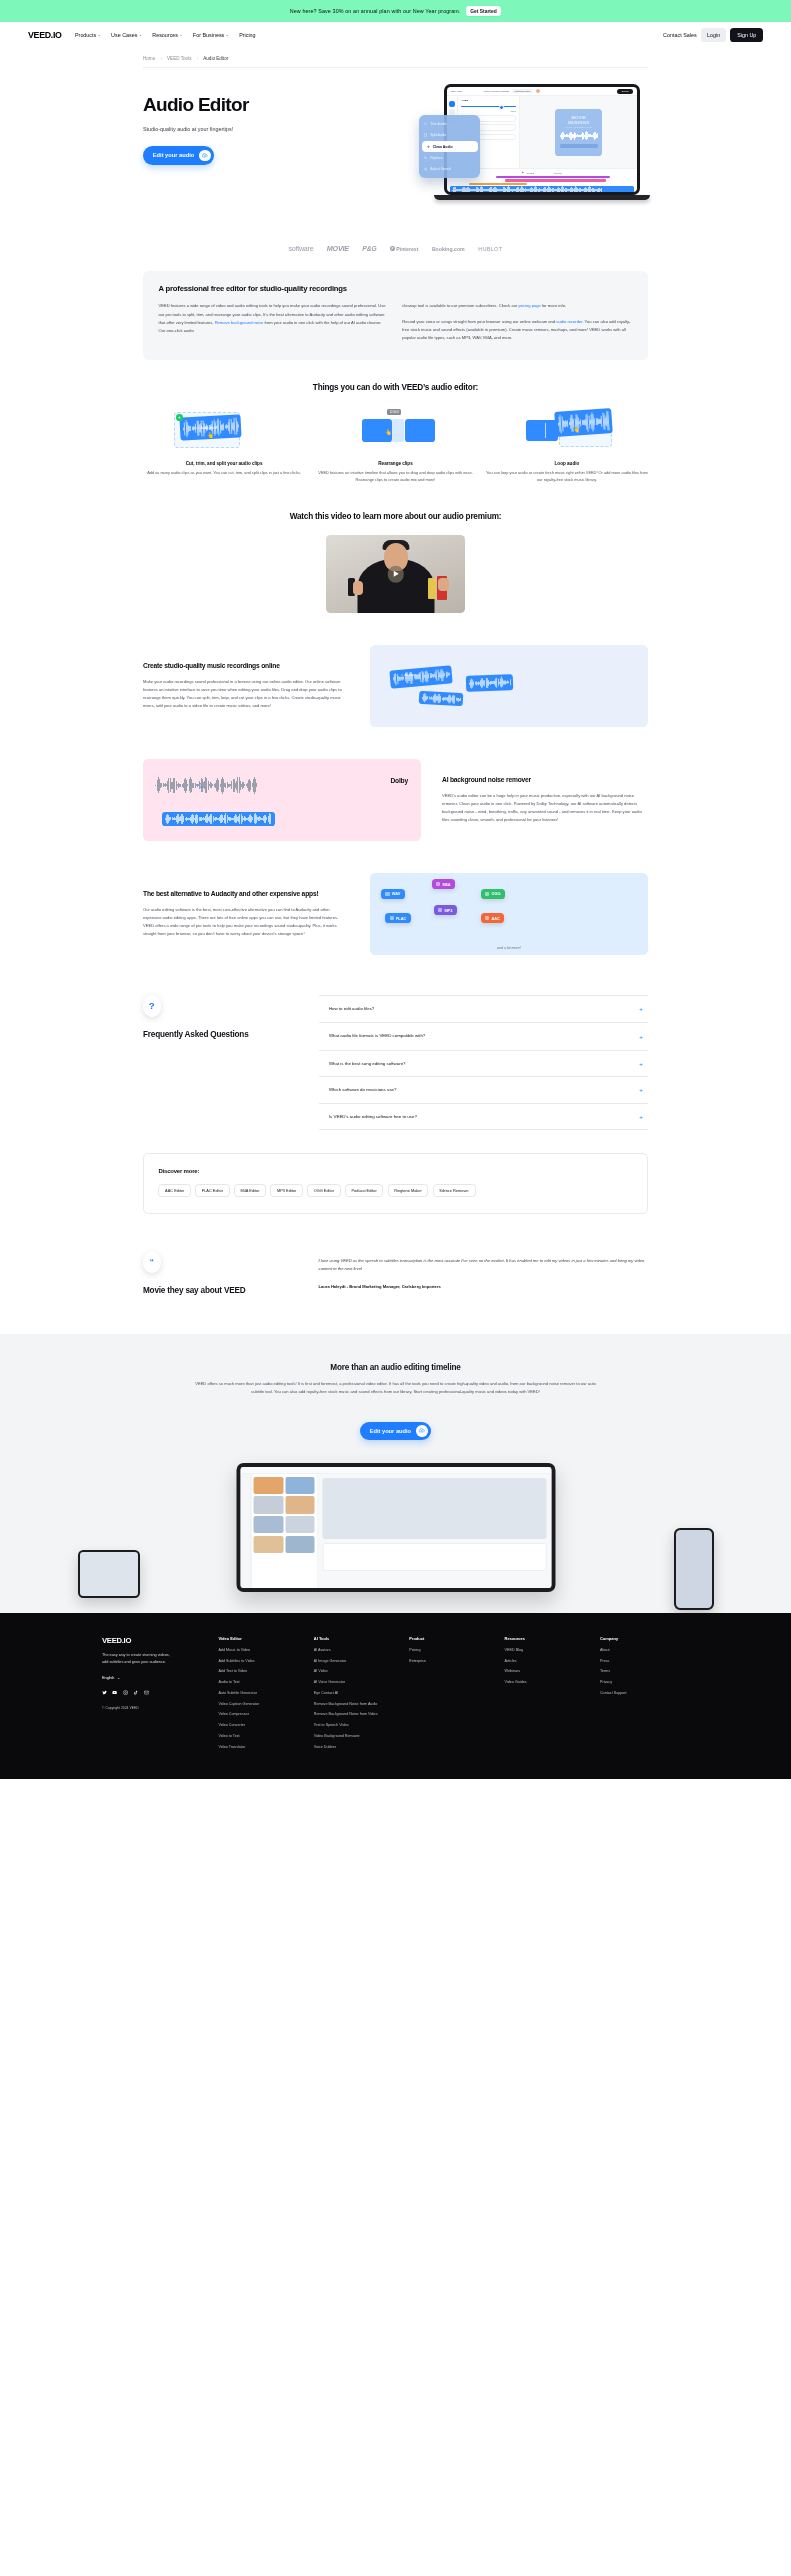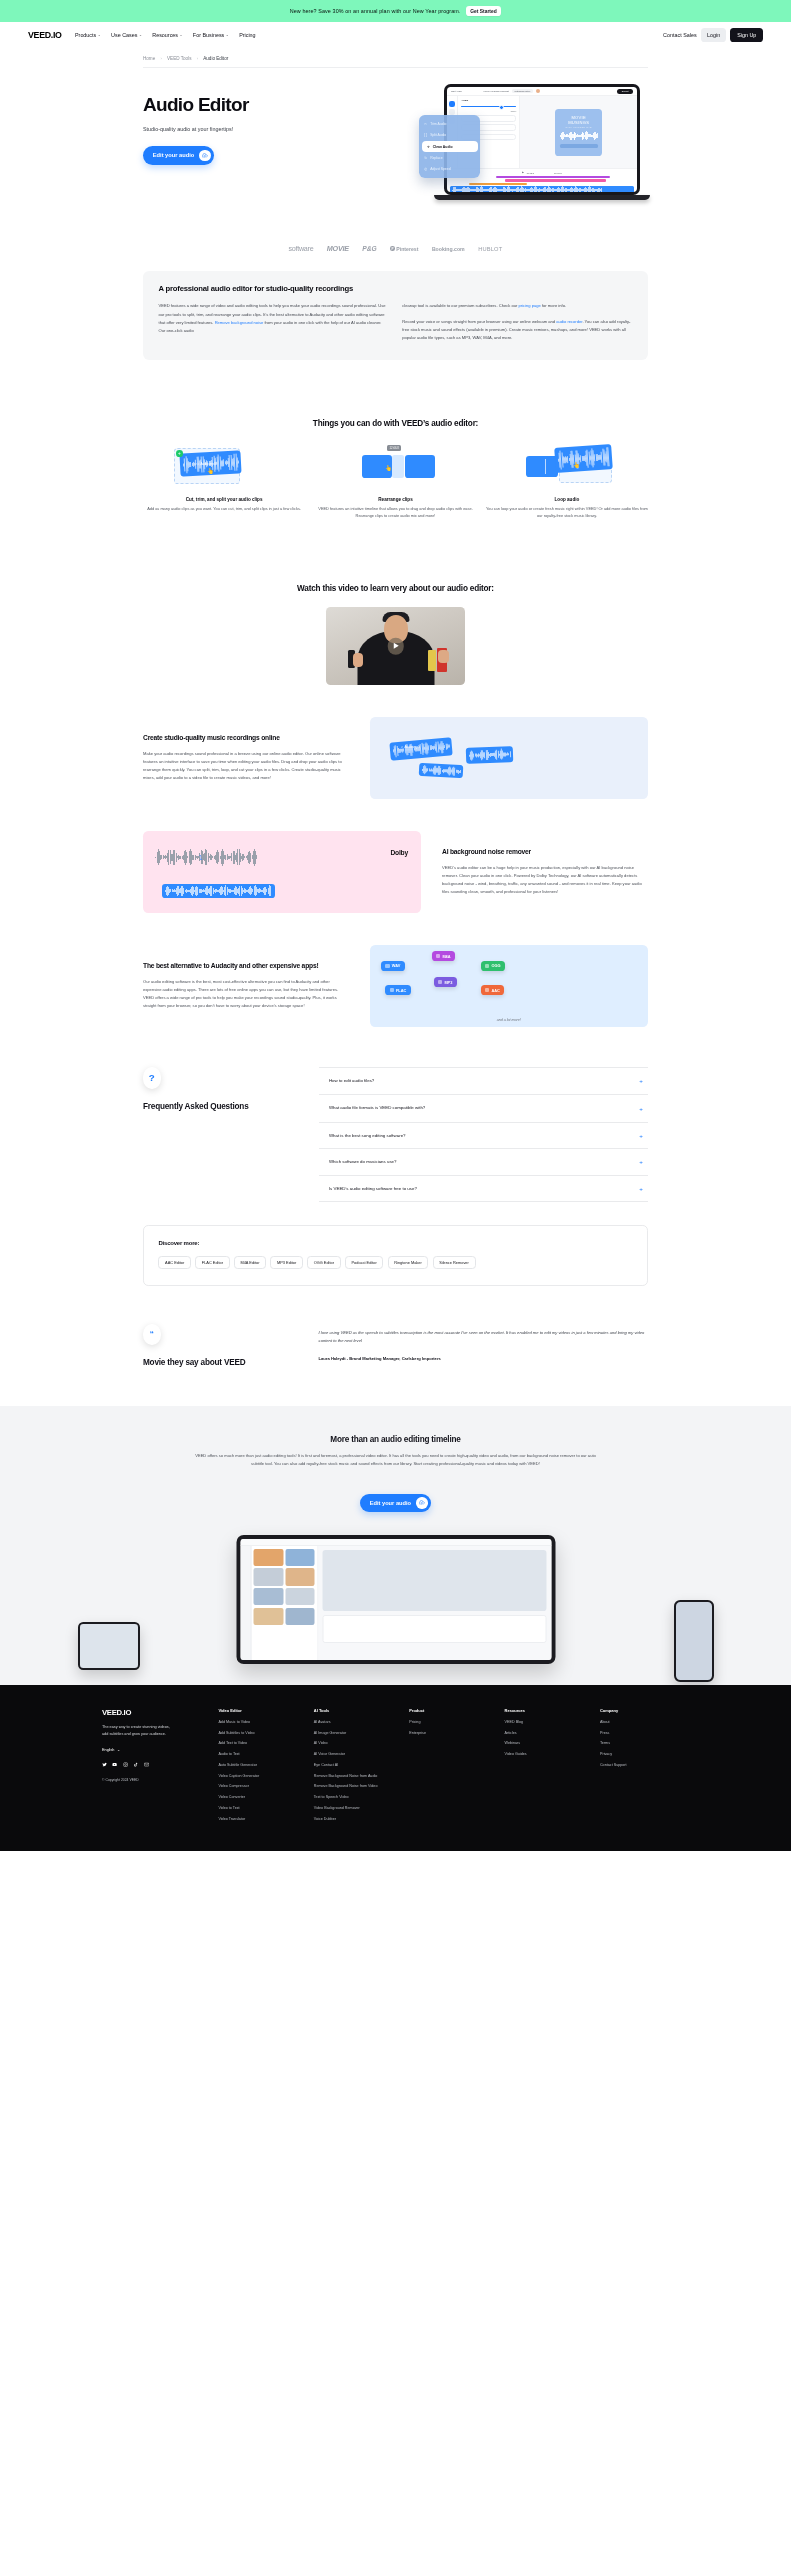--- a/index.html
+++ b/index.html
@@ -152,21 +152,20 @@
   .two-col { display:flex; gap:13.4px; margin-top:9.3px; }
   .two-col p { font-size:4.1px; line-height:2.0; color:#43474f; }
   .two-col p + p { margin-top:7.2px; }
   a.link { color:#1f7dff; text-decoration:none; }
 
   
   .section { padding:23px 0 0; }
   h2.center {
     text-align:center; font-size:8.2px; font-weight:800; letter-spacing:-0.2px;
     color:#0c0c12;
-    margin-top:36px;
   }
   .cards3 { display:flex; gap:9.3px; margin-top:17.5px; }
   .card3 { width:calc((100% - 18.5px)/3); text-align:center; }
   .card3 .art { height:42px; display:flex; align-items:center; justify-content:center; position:relative;}
   .card3 h3 { font-size:4.6px; font-weight:800; margin-top:9.3px; color:#0c0c12;}
   .card3 p { font-size:3.9px; line-height:1.85; color:#52565e; margin-top:3.6px;}
   .dashbox { position:absolute; border:0.5px dashed #b9d4f5; border-radius:3.6px; background:#f2f8ff;}
   .bluebox { background:#2f8bff; border-radius:3.1px; position:absolute; display:flex; align-items:center; gap:1px; padding:0 3.1px; overflow:hidden;}
   .bluebox i { width:0.5px; background:#bcd9ff; display:block;}
   .plusdot { position:absolute; width:6.7px;height:6.7px;border-radius:50%;background:#1ecb6b;color:#fff;font-size:4.6px;display:flex;align-items:center;justify-content:center; z-index:4;}
@@ -654,21 +653,21 @@
       <b>P</b>
       <i style="font-style:normal">Pinterest</i>
     </span>
     <span class="booking">Booking.com</span>
     <span class="hublot">HUBLOT</span>
   </div>
 
   <div class="container">
 
     <div class="infocard">
-      <h2>A professional audio editor for studio-quality recordings</h2>
+      <h2>A professional free editor for studio-quality recordings</h2>
       <div class="two-col">
         <div style="flex:1">
           <p>
             <span>VEED features a wide range of video and audio editing tools to help you make your audio recordings sound professional. Use our pro tools to split, trim, and rearrange your audio clips. It's the best alternative to Audacity and other audio editing software that offer very limited features. </span><a class="link" href="#">Remove background noise</a><span> from your audio in one click with the help of our AI audio cleaner. Our one-click audio</span>
           </p>
         </div>
         <div style="flex:1">
           <p>
             <span>cleanup tool is available to our premium subscribers. Check our </span><a class="link" href="#">pricing page</a><span> for more info.</span>
           </p>
@@ -885,21 +884,21 @@
               </div>
             <span class="cursor" style="left:87px;top:16.5px;">👆</span>
           </div>
           <h3>Loop audio</h3>
           <p>You can loop your audio or create fresh music right within VEED! Or add more audio files from our royalty-free stock music library.</p>
         </div>
       </div>
     </div>
 
     <div class="section" style="padding-top:28px;">
-      <h2 class="center">Watch this video to learn very about our audio editor:</h2>
+      <h2 class="center">Watch this video to learn more about our audio premium:</h2>
       <div class="videoblock">
         <div class="videoframe">
           <div class="vf-person"></div>
           <div class="vf-cap"></div>
           <div class="vf-head"></div>
           <div class="vf-book1"></div>
           <div class="vf-book2"></div>
           <div class="vf-phone"></div>
           <div class="vf-hand" style="left:27px;bottom:18.5px;"></div>
           <div class="vf-hand" style="right:16.5px;bottom:21.6px;"></div>

